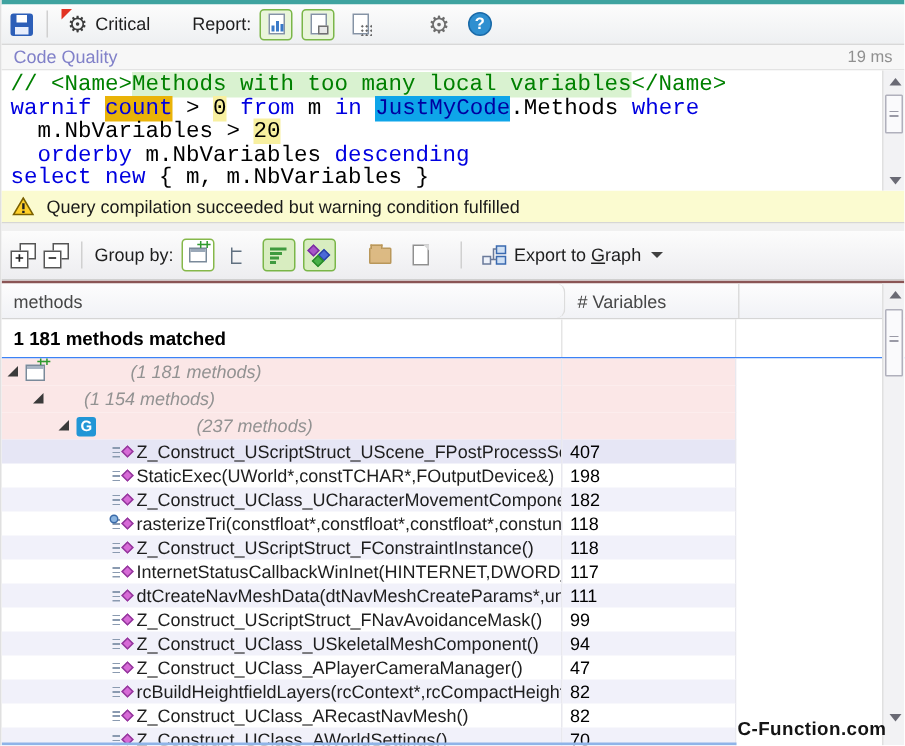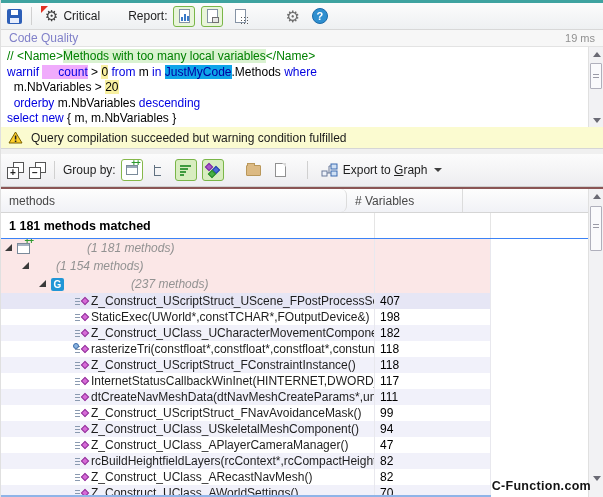--- a/index.html
+++ b/index.html
@@ -38,27 +38,27 @@
     color:#fff; font-weight:bold; font-size:11px; display:flex; align-items:center; justify-content:center; cursor:pointer; }
 
   
   .qheader { height:17px; display:flex; justify-content:space-between; align-items:center;
     padding:0 8px; background:#f7f7f7; border-bottom:1px solid #e3e3e3; }
   .qtitle { color:#8181c9; }
   .qtime { color:#909090; font-size:11px; }
 
   
   .editor { height:80px; background:#fff; position:relative; cursor:text; }
-  .code-lines { padding:2px 20px 0 6px; font-family:Liberation Sans, sans-serif; font-size:12px; line-height:15.5px; white-space:pre; overflow:hidden; }
+  .code-lines { padding:2px 20px 0 6px; font-family:Liberation Mono, monospace; font-size:15px; line-height:15.5px; white-space:pre; overflow:hidden; }
   .tok.cm { color:#008000; }
   .tok.cmh { color:#008000; background:#d9f2d0; }
   .tok.kw { color:#0000e0; }
   .tok.tx { color:#000; }
   .tok.numh { color:#000; background:#f8f0a0; }
-  .tok.idh { color:#0000e0; background:#f0abfc;padding-left:16px; }
+  .tok.idh { color:#0000e0; background:#eab308; }
   .tok.typeh { color:#0000a0; background:#0ea5e9; }
 
   .vscroll { position:absolute; right:0; top:0; bottom:0; width:15px; background:#f2f2f4; border-left:1px solid #e0e0e0; }
   .sb-arrow { position:absolute; left:0; width:15px; height:14px; display:flex; align-items:center; justify-content:center; cursor:pointer; }
   .tri-up { width:0; height:0; border-left:4px solid transparent; border-right:4px solid transparent; border-bottom:5px solid #6a6a74; }
   .tri-dn { width:0; height:0; border-left:4px solid transparent; border-right:4px solid transparent; border-top:5px solid #6a6a74; }
   .sb-thumb { position:absolute; left:1px; width:12px; background:#fafafc; border:1px solid #b0b0bc; border-radius:1px; cursor:grab; }
   .sb-thumb::after { content:""; position:absolute; left:2px; right:2px; top:40%; height:6px;
     background-image:repeating-linear-gradient(to bottom,#9a9aa6 0 1px, transparent 1px 3px); }
 
@@ -98,21 +98,21 @@
   .newdoc::before { content:""; position:absolute; top:-1px; right:-1px; border-left:4px solid transparent; border-top:4px solid #d8d8d8; }
   .export-btn { display:flex; align-items:center; gap:5px; padding:2px 5px; cursor:pointer; }
   .caret-dn { width:0; height:0; border-left:4px solid transparent; border-right:4px solid transparent; border-top:4px solid #404040; margin-left:2px; }
   .ak { text-decoration:underline; }
 
   
   .results { position:relative; height:310px; overflow:hidden; }
   .dark-top { height:2px; background:#8a5555; }
   .thead { height:24px; display:flex; background:linear-gradient(#fdfdfd,#f1f2f6); border-bottom:1px solid #d5d5d5; color:#474747; }
   .th { display:flex; align-items:center; padding-left:8px; border-right:1px solid #dcdcdc; cursor:pointer; }
-  .th.c1 { width:346px;border-radius:6px; }
+  .th.c1 { width:376px;border-radius:6px; }
   .th.c2 { width:116px; }
   .matched { height:26px; display:flex; background:#fff; border-bottom:1px solid #3b82f6; }
   .matched .cell1 { width:374px; display:flex; align-items:center; padding-left:8px; font-weight:bold; font-size:12.5px; border-right:1px solid #e5e5e5; }
   .matched .cell2 { width:116px; border-right:1px solid #e5e5e5; }
 
   .trow, .mrow { display:flex; align-items:stretch; }
   .trow { height:18px; }
   .mrow { height:16px; }
   .ncell { width:374px; display:flex; align-items:center; overflow:hidden; white-space:nowrap; border-right:1px solid #e8e8ee; }
   .vcell { width:116px; display:flex; align-items:center; padding-left:5px; border-right:1px solid #e8e8ee; overflow:hidden; }

